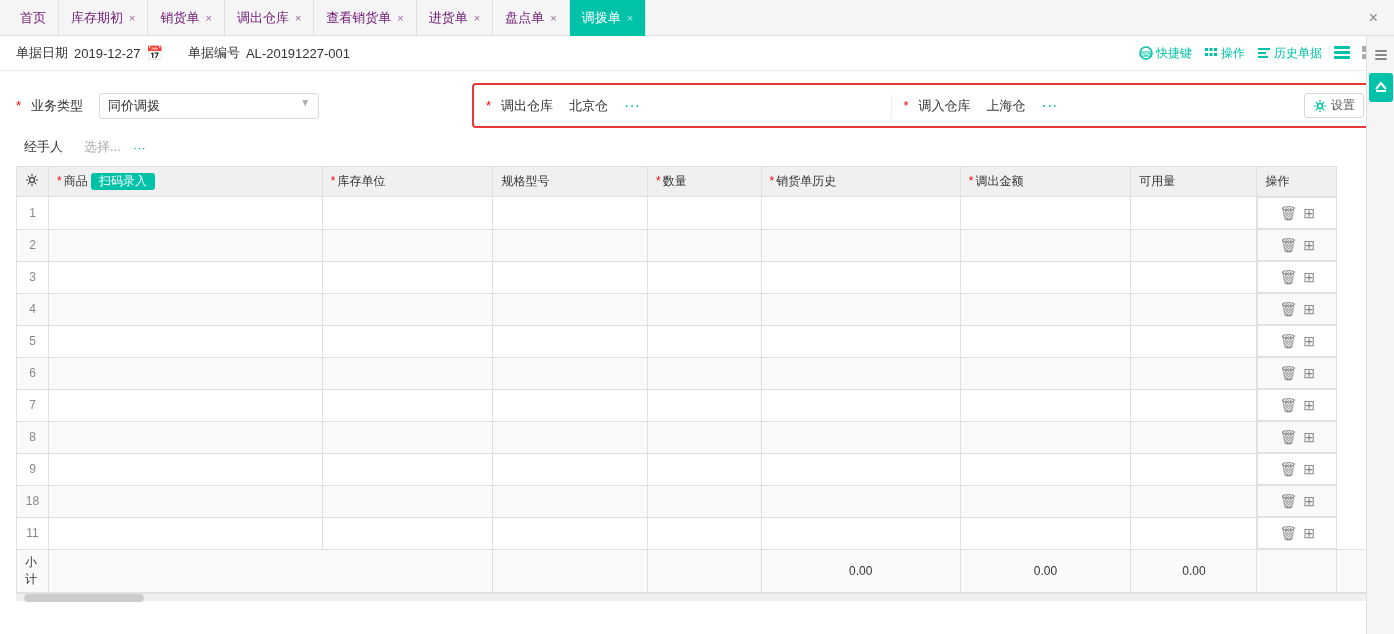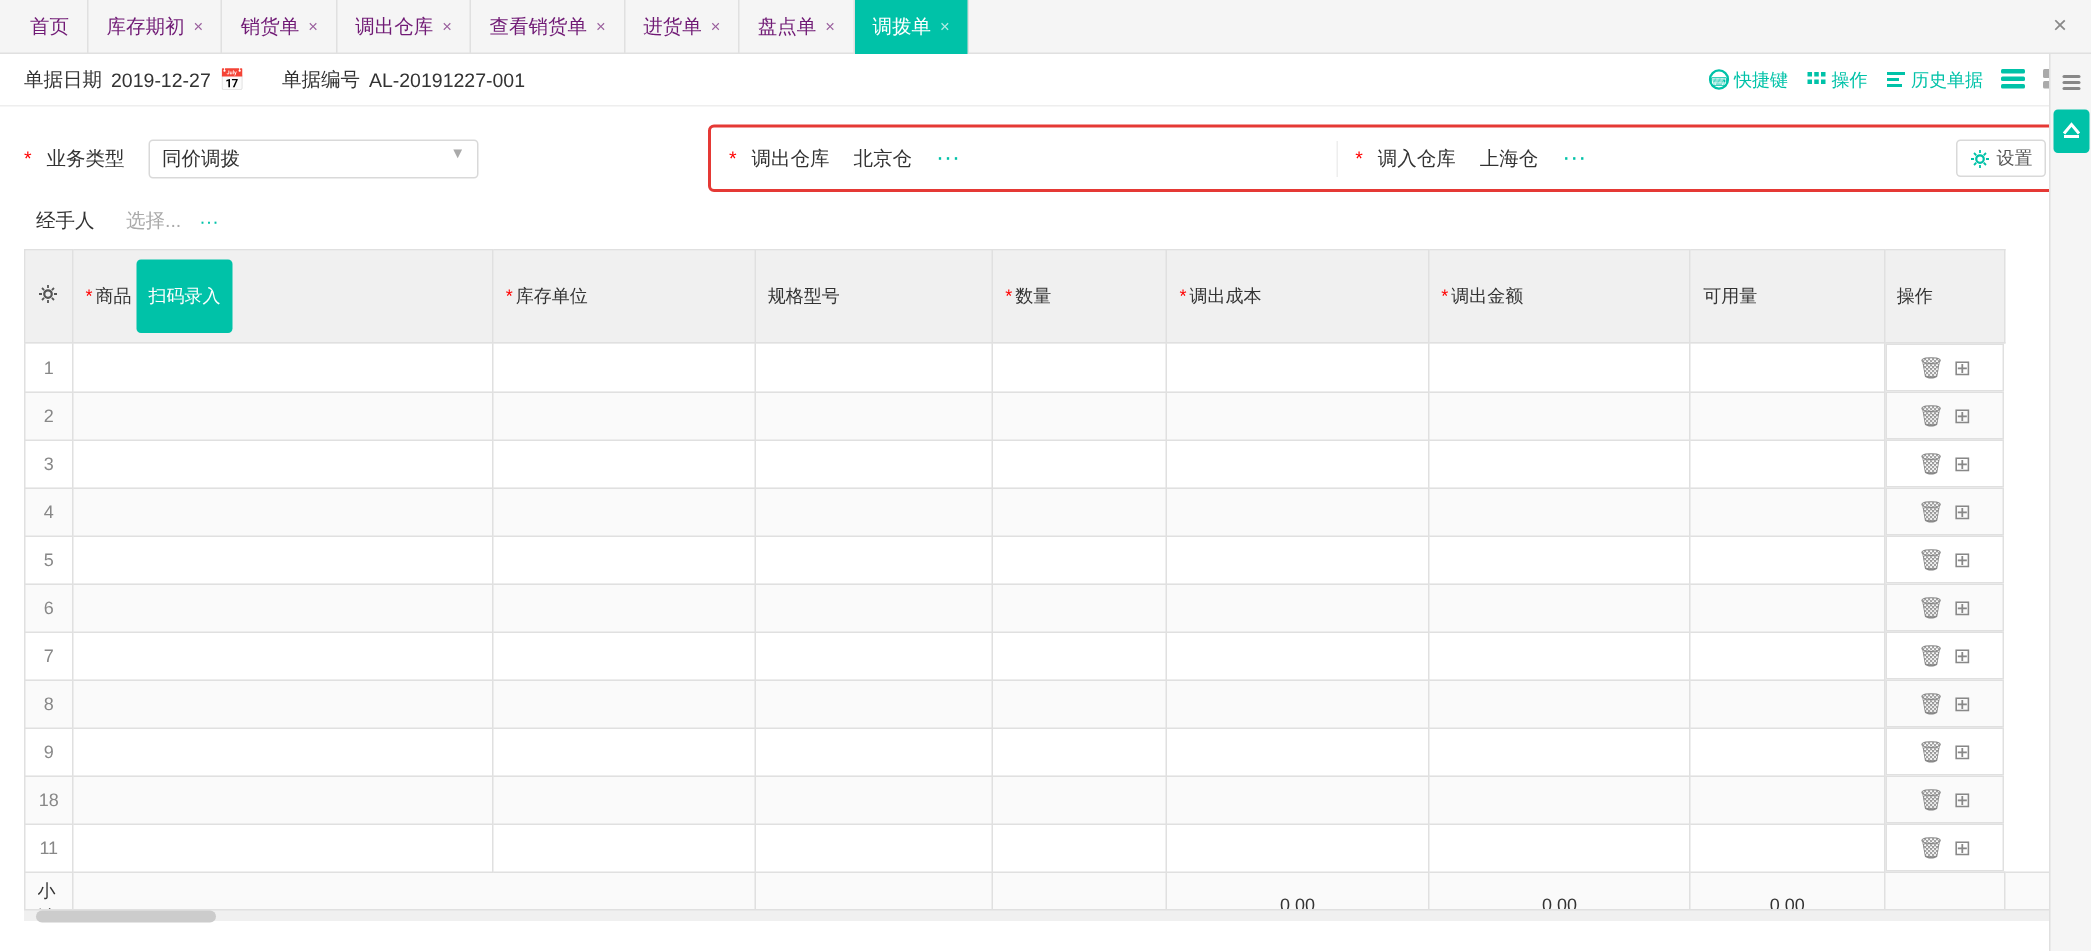--- a/index.html
+++ b/index.html
@@ -175,21 +175,21 @@
     }
     .data-table .total-row {
       background: #fffde7;
       font-weight: 500;
     }
     .scan-btn {
       background: #00c2a8;
       color: #fff;
       border: none;
       border-radius: 3px;
-      padding: 16px 8px;
+      padding: 0 8px;
       cursor: pointer;
       font-size: 12px;
     }
     .th-gear {
       width: 32px;
       text-align: center;
     }
     .th-op { text-align: center; width: 80px; }
     .action-icons {
       display: flex;
@@ -401,21 +401,21 @@
             <button class="scan-btn">扫码录入</button>
           </th>
           <th>
             <span class="required-star">*</span><span>库存单位</span>
           </th>
           <th>规格型号</th>
           <th>
             <span class="required-star">*</span><span>数量</span>
           </th>
           <th>
-            <span class="required-star">*</span><span>调出成本</span>
+            <span class="required-star">*</span><span>销货单历史</span>
           </th>
           <th>
             <span class="required-star">*</span><span>调出金额</span>
           </th>
           <th>可用量</th>
           <th class="th-op">操作</th>
         </tr>
       </thead>
       <tbody id="table-body">
 

